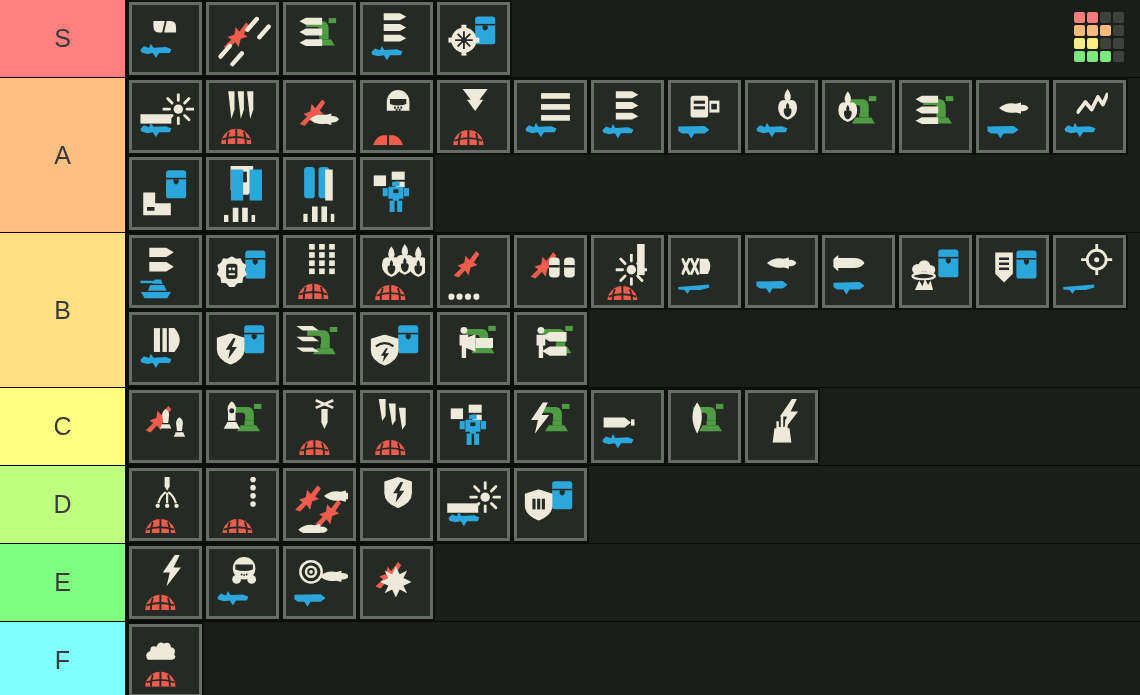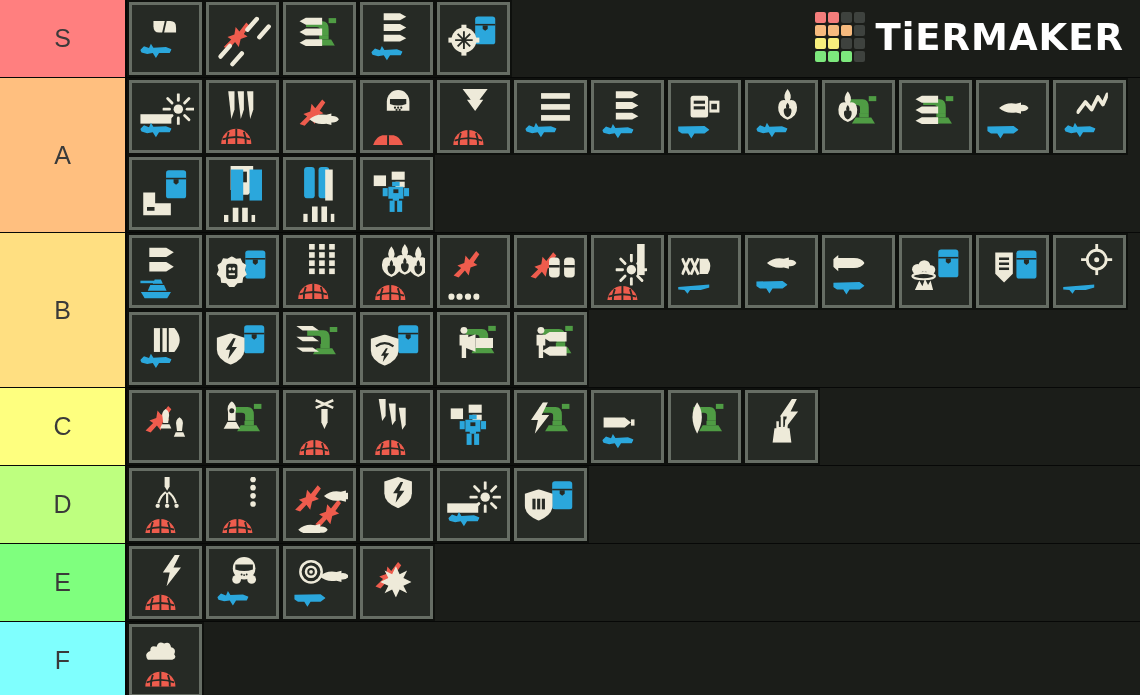--- a/index.html
+++ b/index.html
@@ -31,21 +31,20 @@
         <div class="logo-cell" style="background: rgb(62, 66, 62);"></div>
         <div class="logo-cell" style="background: rgb(247, 239, 125);"></div>
         <div class="logo-cell" style="background: rgb(247, 239, 125);"></div>
         <div class="logo-cell" style="background: rgb(62, 66, 62);"></div>
         <div class="logo-cell" style="background: rgb(62, 66, 62);"></div>
         <div class="logo-cell" style="background: rgb(125, 232, 125);"></div>
         <div class="logo-cell" style="background: rgb(125, 232, 125);"></div>
         <div class="logo-cell" style="background: rgb(125, 232, 125);"></div>
         <div class="logo-cell" style="background: rgb(62, 66, 62);"></div>
       </div>
-    <div class="logo-text">TiERMAKER</div>
   </div>
   <div id="rows">
       <div class="tier-row">
         <div class="tier-label" style="background: rgb(255, 127, 127);">
           <span>S</span>
         </div>
         <div class="tier-items">
           <div class="tile">
             <div class="frame">
               <svg viewBox="0 0 100 100">

